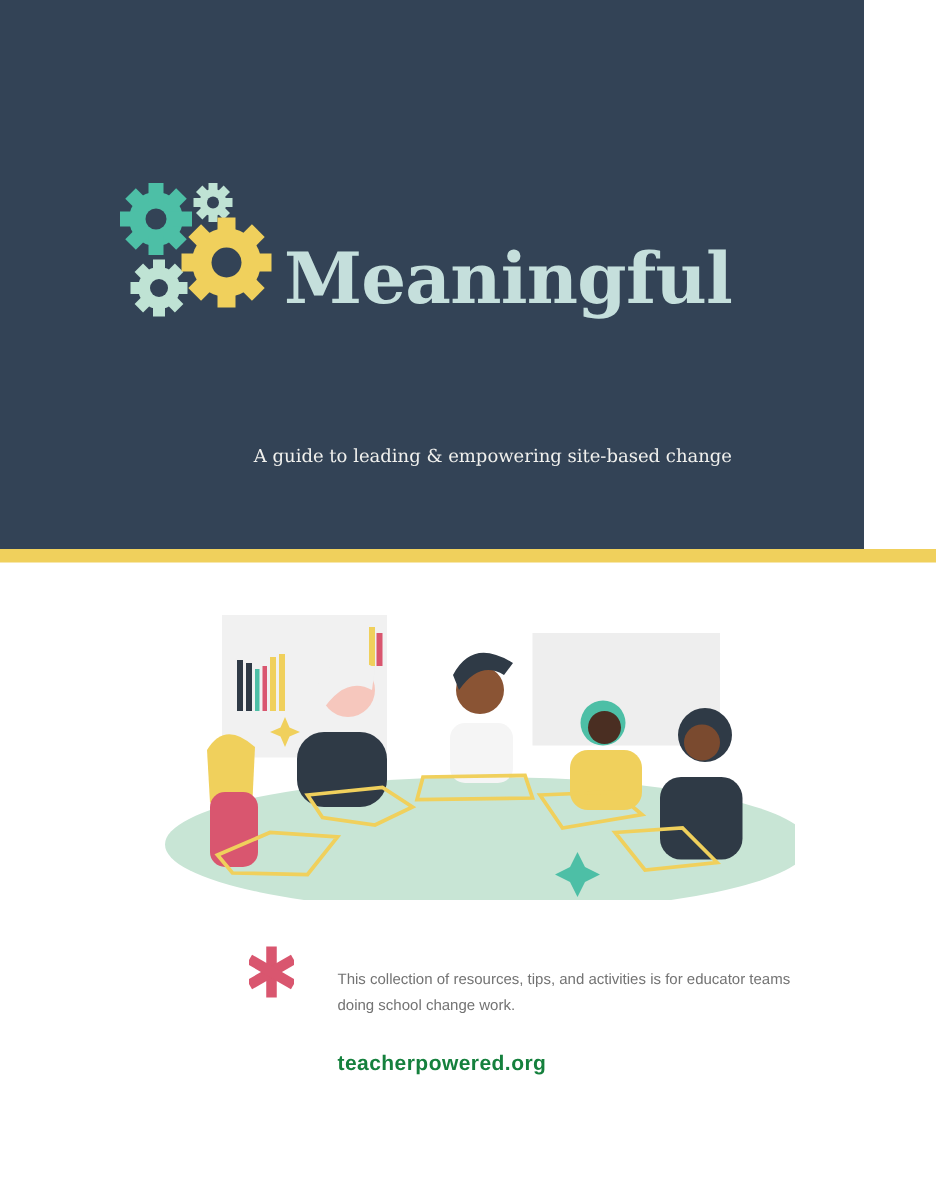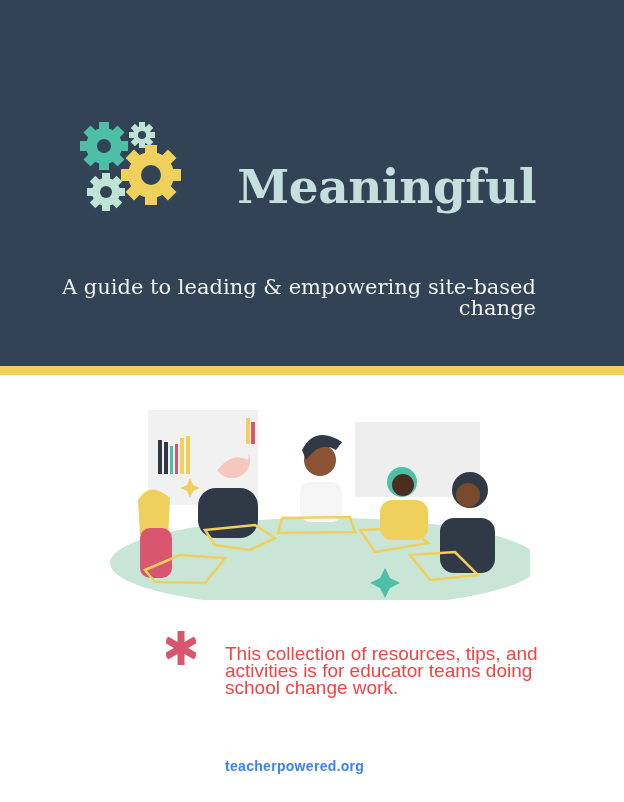--- a/index.html
+++ b/index.html
@@ -1,26 +1,26 @@
 <!DOCTYPE html>
 <html><head>
 <meta charset="utf-8">
 <style>
   html,body{margin:0;padding:0;}
   body{width:624px;height:802px;position:relative;background:#ffffff;overflow:hidden;font-family:"Liberation Sans",sans-serif;}
-  .header{position:absolute;left:0;top:0;width:624px;height:366px;background:#334356;}
+  .header{position:absolute;left:0;top:0;width:576px;height:366px;background:#334356;}
   .stripe{position:absolute;left:0;top:366px;width:624px;height:9px;background:#f0d05c;}
   .gears{position:absolute;left:76px;top:114px;width:110px;height:100px;}
   .title{position:absolute;right:88px;top:158px;text-align:right;color:#c5dfdc;font-family:"DejaVu Serif",serif;font-weight:bold;font-size:47px;line-height:58px;letter-spacing:-0.5px;}
-  .subtitle{position:absolute;right:88px;top:277px;text-align:right;color:#f1f1ee;font-family:"DejaVu Serif",serif;font-size:21px;line-height:21px;}
+  .subtitle{position:absolute;right:88px;top:294px;text-align:right;color:#f1f1ee;font-family:"DejaVu Serif",serif;font-size:12px;line-height:21px;}
   .illus{position:absolute;left:110px;top:400px;width:420px;height:200px;}
   .asterisk{position:absolute;left:166px;top:630px;width:30px;height:36px;}
-  .bodytext{position:absolute;left:225px;top:645px;width:320px;color:#ef4444;font-size:19px;line-height:17px;}
+  .bodytext{position:absolute;left:225px;top:645px;width:320px;color:#737373;font-size:10px;line-height:17px;}
   .bodytext p{margin:0 0 8px 0;}
-  .url{position:absolute;left:225px;top:758px;color:#3b82f6;font-weight:bold;font-size:14px;letter-spacing:0.3px;}
+  .url{position:absolute;left:225px;top:700px;color:#15803d;font-weight:bold;font-size:14px;letter-spacing:0.3px;}
 </style>
 </head>
 <body>
 
 <div class="header">
   <svg class="gears" viewBox="0 0 110 100">
     <g fill="#4dbfa6">
         <circle cx="28" cy="32" r="18"></circle>
       <g transform="translate(28 32)">
           <rect x="-5" y="-24" width="10" height="48"></rect>

